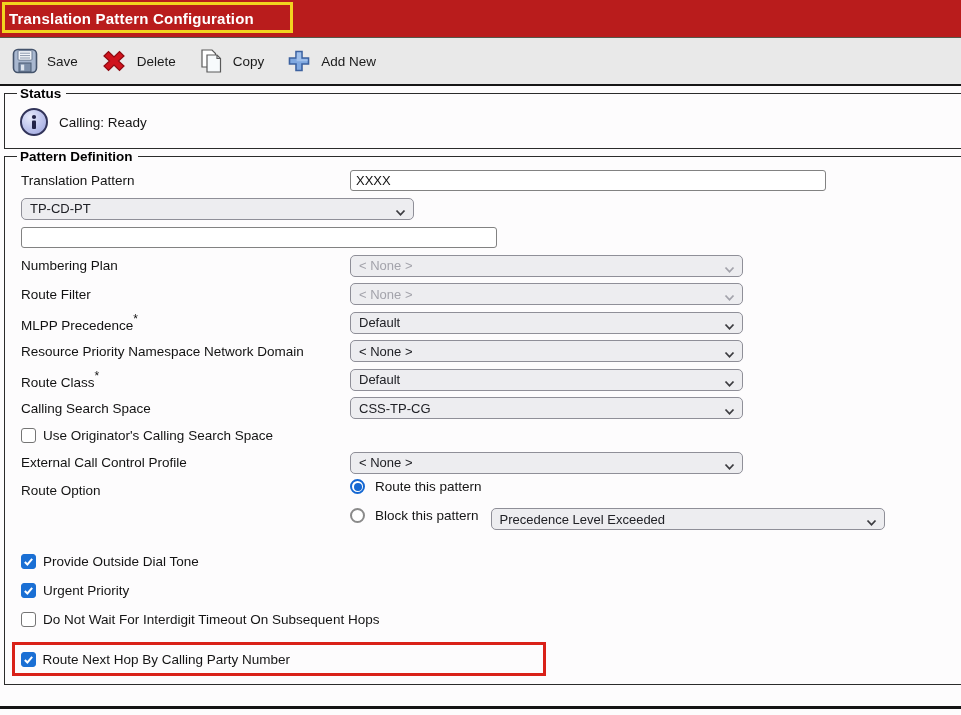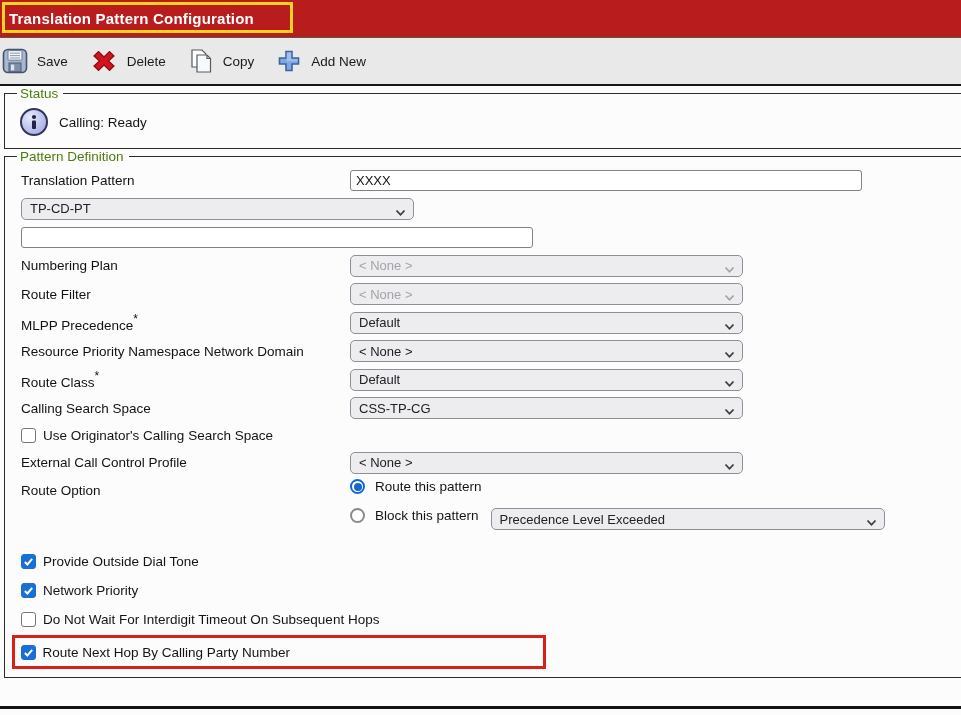--- a/index.html
+++ b/index.html
@@ -9,46 +9,46 @@
   
   .app-header { position:relative; height:37px; background:#b91c1c; }
   .app-title { position:absolute; left:9px; top:0; line-height:37px;
     font-size:15px; font-weight:bold; color:#ffffff; letter-spacing:.2px; }
   .yellow-box { position:absolute; left:2px; top:2px; width:291px; height:31px;
     border:3px solid #f2d41f; pointer-events:none; }
 
   
   .toolbar { height:49px; background:#e9e9e9; border-top:1px solid #55584a;
     border-bottom:2px solid #161616; display:flex; align-items:center;
-    padding-left:2px; gap:22px; }
+    padding-left:12px; gap:22px; }
   .tb-btn { display:flex; align-items:center; gap:9px; cursor:default; }
   .tb-btn .lbl { font-size:13.5px; color:#1a1a1a; }
   .tb-btn svg { display:block; }
 
   
   fieldset.fs { border:1.5px solid #2b2b2b; border-right:none;
     margin:0 -4px 0 4px; padding:2px 0 8px 10px; }
-  fieldset.fs legend { font-size:13.5px; font-weight:normal; color:#4d7c0f;
+  fieldset.fs legend { font-size:13.5px; font-weight:bold; color:#000000;
     padding:0 5px 0 3px; margin-left:2px; }
   .fs-status { margin-top:14px; }
   .fs-pattern { margin-top:12px; min-height:505px; }
 
   
   .status-line { display:flex; align-items:center; gap:11px; padding:5px 0 4px 5px; }
   .info-icon { width:28px; height:28px; border-radius:50%;
     background:radial-gradient(circle at 35% 30%, #e8ebfb 0%, #c3c9ef 45%, #9aa2dd 100%);
     border:2px solid #32345a; display:flex; align-items:center; justify-content:center; }
   .status-text { font-size:13.5px; }
 
   
   .frow { display:flex; align-items:center; height:28.5px; padding-left:6px; }
   .frow .lbl { width:329px; flex-shrink:0; font-size:13.5px; color:#121212; }
   .frow .lbl sup { font-size:12px; position:relative; top:-1px; }
 
-  .txt-input { width:512px; height:21px; border:1px solid #828282; border-radius:3px;
+  .txt-input { width:476px; height:21px; border:1px solid #828282; border-radius:3px;
     background:#fff; font-family:"Liberation Sans",sans-serif; font-size:13px;
     padding:0 5px; color:#111; outline:none; }
 
   .sel { position:relative; width:393px; height:22px; background:#ededf0;
     border:1px solid #8f8f98; border-radius:5px; display:flex; align-items:center;
     padding:0 24px 0 8px; font-size:13px; color:#202126; }
   .sel .chev { position:absolute; right:7px; top:6px; }
   .sel .chev path { stroke:#3c3c40; }
   .sel[data-disabled="true"] { color:#a3a3ab; }
   .sel[data-disabled="true"] .chev path { stroke:#a3a3ab; }
@@ -70,21 +70,21 @@
   .radio[data-selected="true"]::after { content:""; position:absolute; inset:1.5px;
     border-radius:50%; background:#1467d2; }
   .radio-row { display:flex; align-items:flex-start; gap:10px; height:26px; font-size:13.5px; }
   .route-opt { display:flex; align-items:flex-start; padding-left:6px; margin-top:2px; }
   .route-opt .lbl { width:329px; flex-shrink:0; font-size:13.5px; padding-top:4px; }
   .block-sel { margin-left:2px; width:394px; }
   .radio-col { display:flex; flex-direction:column; gap:3px; }
 
   .cb-group { margin-top:13px; }
 
-  .red-box { width:534px; border:3px solid #d92118; margin-left:-3.5px; margin-top:1px;
+  .red-box { width:534px; border:3px solid #d92118; margin-left:-3.5px; margin-top:8px;
     padding:3px 0; }
 
   .bottom-line { position:absolute; left:0; top:706px; width:961px; height:3px;
     background:#141414; }
 </style>
 </head>
 <body>
 
 <div class="app-header">
   <span class="app-title">Translation Pattern Configuration</span>
@@ -297,21 +297,21 @@
       </span>
       <span>Provide Outside Dial Tone</span>
     </div>
 
     <div class="cbrow">
       <span class="cb" data-checked="true">
         <svg width="11" height="11" viewBox="0 0 12 12">
             <polyline points="2,6.5 4.8,9.2 10,3.2" fill="none" stroke="#fff" stroke-width="2.2"></polyline>
           </svg>
       </span>
-      <span>Network Priority</span>
+      <span>Urgent Priority</span>
     </div>
 
     <div class="cbrow">
       <span class="cb" data-checked="false">
         
       </span>
       <span>Do Not Wait For Interdigit Timeout On Subsequent Hops</span>
     </div>
 
     <div class="red-box">

